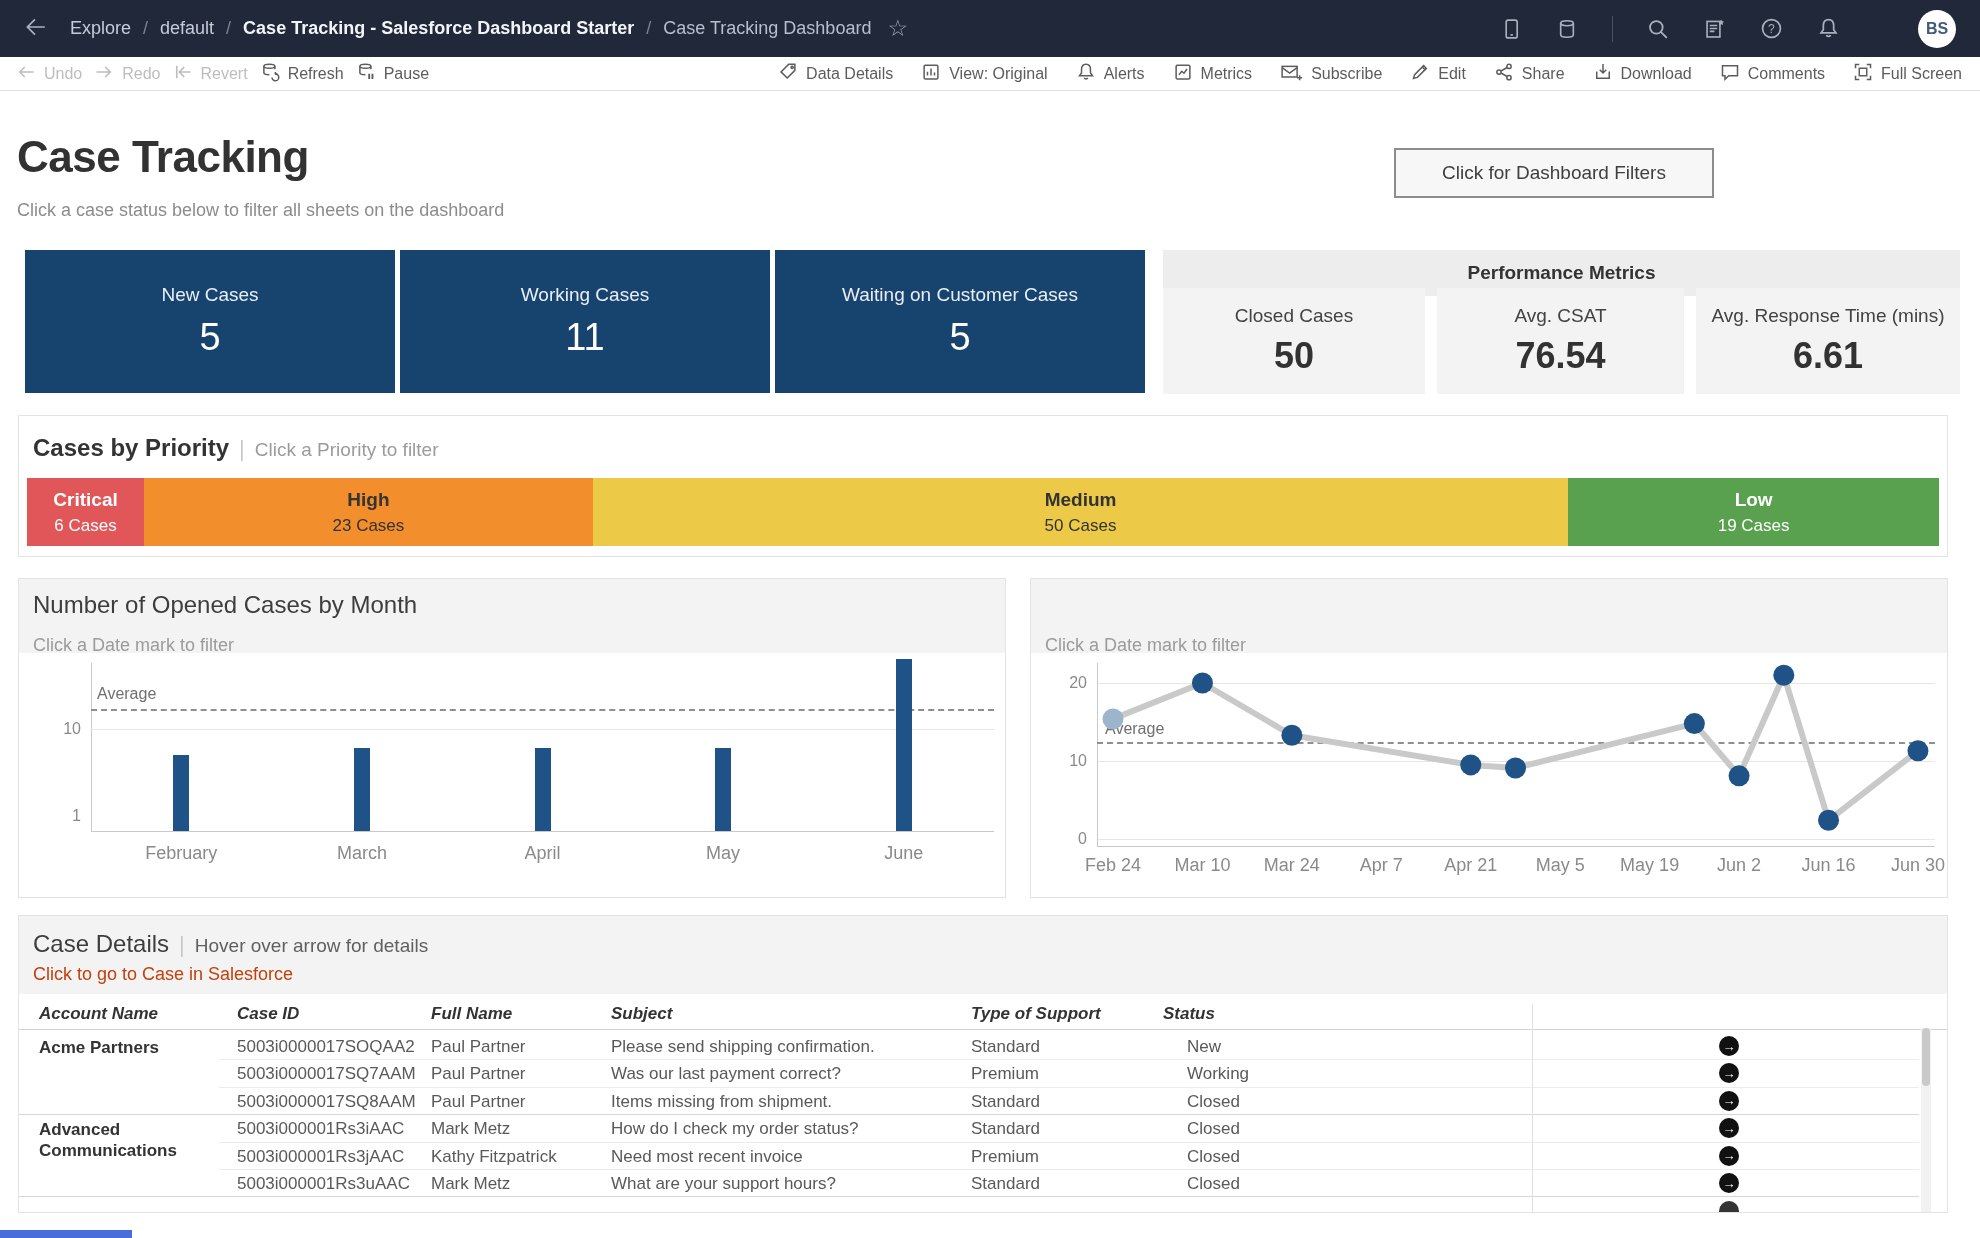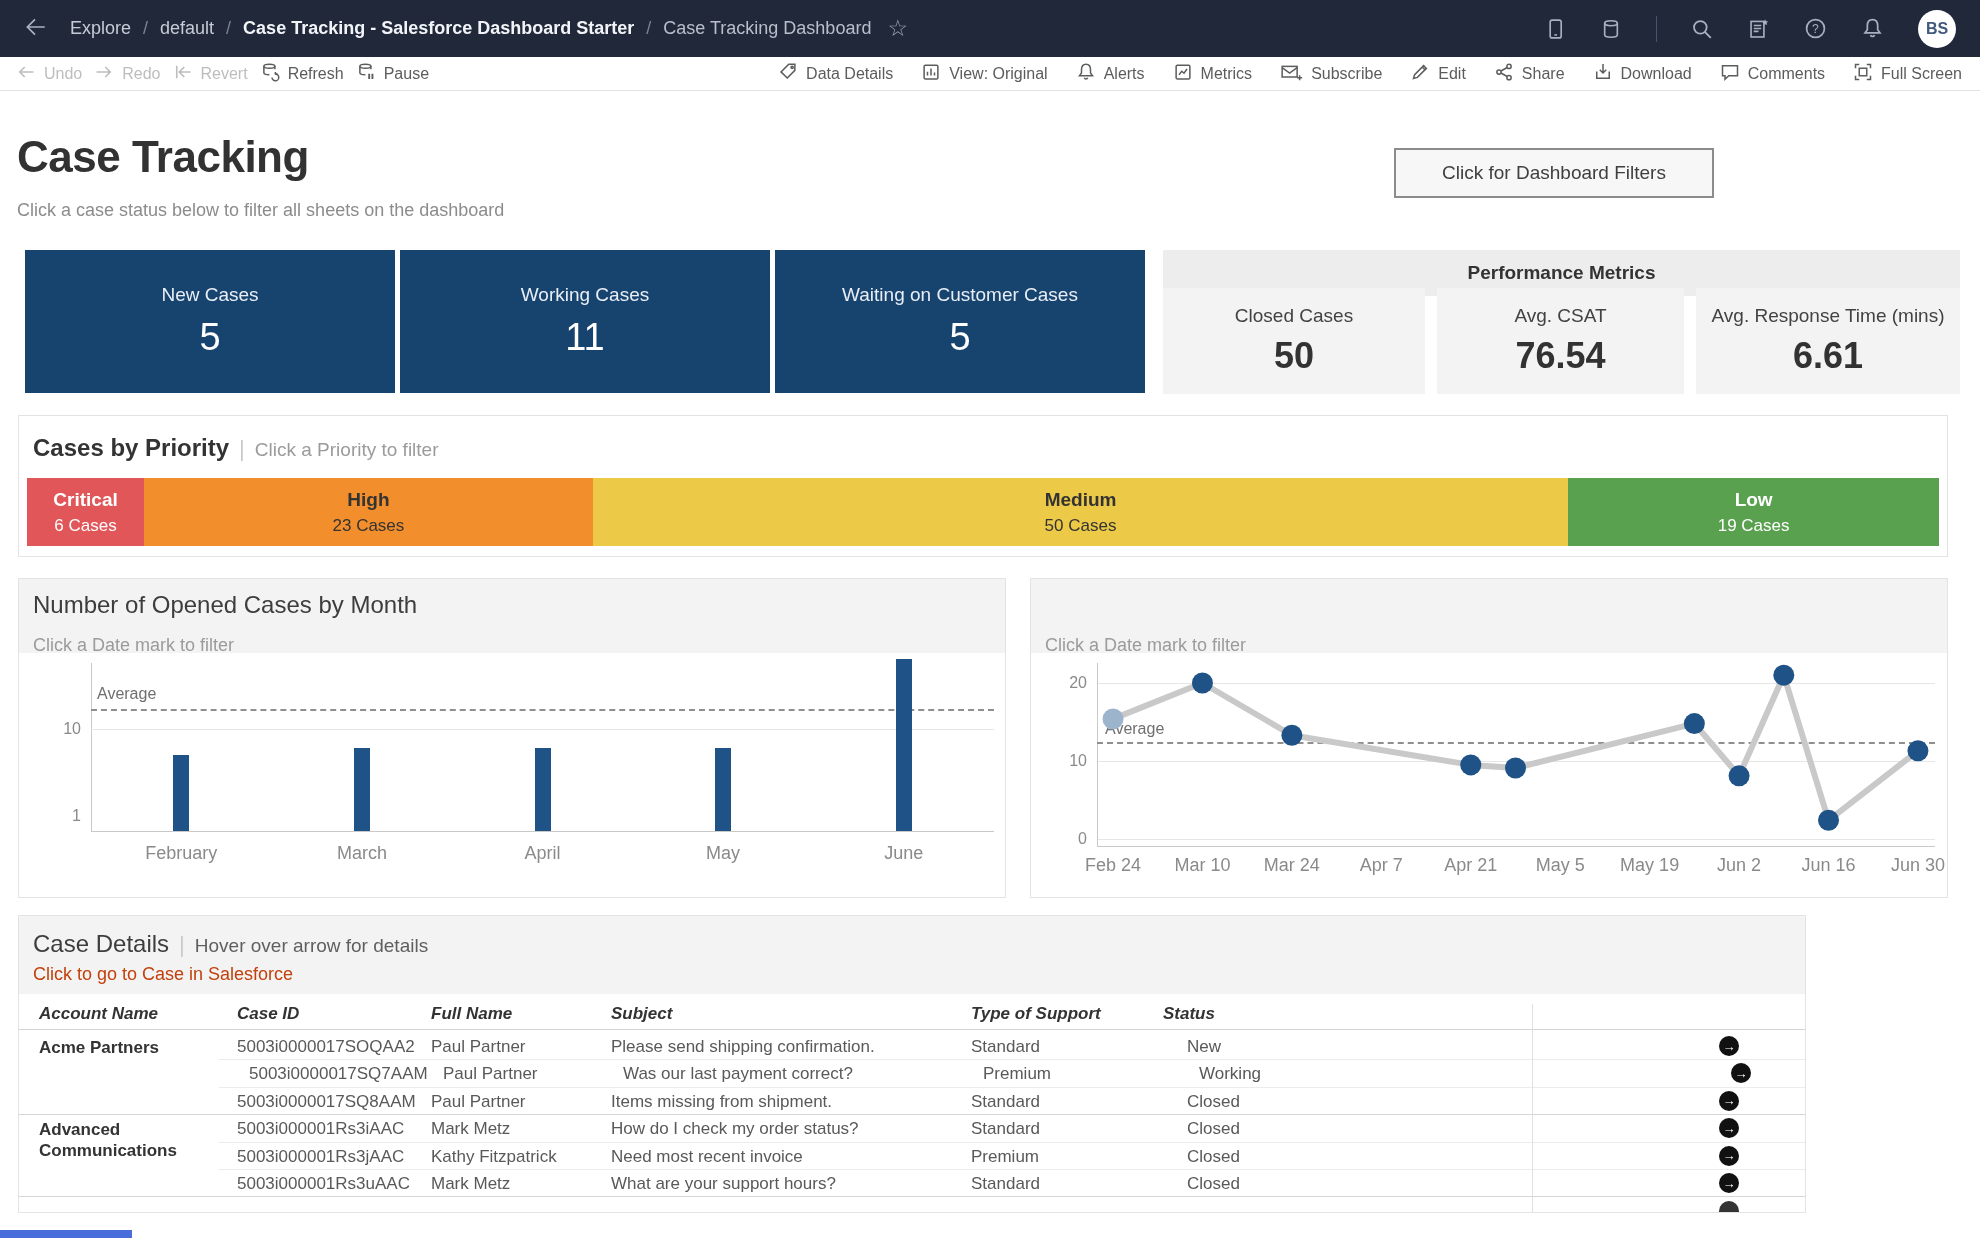--- a/index.html
+++ b/index.html
@@ -12,21 +12,21 @@
   .back-btn { margin-left:22px; display:flex; align-items:center; cursor:pointer; }
   .crumbs { display:flex; align-items:center; margin-left:22px; font-size:18px; color:#c6cbd6; white-space:nowrap; }
   .crumb { cursor:pointer; }
   .crumb.bold { font-weight:700; color:#f2f4f8; }
   .crumb.last { color:#b9bfca; }
   .crumb-sep { margin:0 12px; color:#7b8294; }
   .fav-star { margin-left:16px; font-size:23px; color:#9aa1af; cursor:pointer; }
   .topbar-right { margin-left:auto; display:flex; align-items:center; gap:34px; margin-right:24px; }
   .tb-icon { display:flex; align-items:center; color:#a9b0bd; cursor:pointer; }
   .tb-sep { width:1px; height:26px; background:#4a5268; }
-  .avatar { width:38px; height:38px; border-radius:50%; background:#ffffff; color:#41597c; font-size:16px; font-weight:700; display:flex; align-items:center; justify-content:center; }
+  .avatar { width:38px; height:38px; border-radius:50%; background:#ffffff; color:#41597c; font-size:16px; font-weight:700; display:flex; align-items:center; justify-content:center;margin-left:44px; }
 
   
   .toolbar { position:absolute; left:0; top:57px; width:1980px; height:34px; background:#ffffff; border-bottom:1px solid #e2e2e2; display:flex; align-items:center; font-size:16px; color:#5c5c5c; }
   .tool-left { display:flex; align-items:center; gap:12px; margin-left:16px; }
   .tool-right { display:flex; align-items:center; gap:28px; margin-left:auto; margin-right:18px; }
   .tool-item { display:flex; align-items:center; gap:8px; cursor:pointer; white-space:nowrap; }
   .tool-item.disabled { color:#bdbdbd; }
   .tool-item svg { flex:0 0 auto; }
 
   
@@ -65,21 +65,21 @@
   .axis-label { position:absolute; font-size:16px; color:#8a8a8a; }
   .gridline { position:absolute; height:1px; background:#e6e6e6; }
   .axis-line-x { position:absolute; height:1px; background:#c9c9c9; }
   .axis-line-y { position:absolute; width:1px; background:#c9c9c9; }
   .avg-line { position:absolute; border-top:2px dashed #8f8f8f; }
   .avg-label { position:absolute; font-size:16px; color:#6f6f6f; }
   .bar { position:absolute; width:16px; cursor:pointer; }
   .month-label { position:absolute; font-size:18px; color:#8a8a8a; transform:translateX(-50%); white-space:nowrap; }
 
   
-  .table-card { left:18px; top:915px; width:1788px; height:298px; overflow:hidden; }
+  .table-card { left:18px; top:915px; width:1930px; height:298px; overflow:hidden; }
   .tbl-band { position:absolute; left:0; top:0; right:0; height:78px; background:#f3f3f3; }
   .col-head { position:absolute; top:88px; font-size:17px; font-weight:700; color:#333; white-space:nowrap;font-style:italic; }
   .head-rule { position:absolute; left:0; right:0; top:113px; height:1px; background:#d4d4d4; }
   .cell { position:absolute; font-size:17px; color:#595959; white-space:nowrap; overflow:hidden; }
   .acct { font-weight:700; color:#333; white-space:normal; line-height:21px; }
   .row-sep { position:absolute; height:1px; background:#ececec; }
   .group-sep { position:absolute; height:1px; background:#d6d6d6; }
   .arrow-chip { position:absolute; width:20px; height:20px; border-radius:50%; background:#111; color:#fff; display:flex; align-items:center; justify-content:center; font-size:13px; font-weight:700; cursor:pointer; }
   .v-div { position:absolute; width:1px; background:#e0e0e0; }
   .sb-track { position:absolute; background:#f1f1f1; }
@@ -408,21 +408,21 @@
       <div class="head-rule" style="top: 113px;"></div>
       <div style="position: absolute; left: 0px; top: 116px; width: 1930px; height: 27.4px;">
         <div class="cell acct" style="left: 20px; top: 5px; width: 160px;">Acme Partners</div>
         <div class="cell" style="left: 218px; top: 5px; width: 185px;">5003i0000017SOQAA2</div>
         <div class="cell" style="left: 412px; top: 5px; width: 170px;">Paul Partner</div>
         <div class="cell" style="left: 592px; top: 5px; width: 350px;">Please send shipping confirmation.</div>
         <div class="cell" style="left: 952px; top: 5px; width: 190px;">Standard</div>
         <div class="cell" style="left: 1168px; top: 5px; width: 150px;">New</div>
         <div class="arrow-chip" style="left: 1700px; top: 4px;">→</div>
       </div>
-      <div style="position: absolute; left: 12px; top: 143.4px; width: 1930px; height: 27.4px;">
+      <div style="position: absolute; left: 0px; top: 143.4px; width: 1930px; height: 27.4px;">
         <div class="cell" style="left: 218px; top: 5px; width: 185px;">5003i0000017SQ7AAM</div>
         <div class="cell" style="left: 412px; top: 5px; width: 170px;">Paul Partner</div>
         <div class="cell" style="left: 592px; top: 5px; width: 350px;">Was our last payment correct?</div>
         <div class="cell" style="left: 952px; top: 5px; width: 190px;">Premium</div>
         <div class="cell" style="left: 1168px; top: 5px; width: 150px;">Working</div>
         <div class="arrow-chip" style="left: 1700px; top: 4px;">→</div>
       </div>
       <div class="row-sep" style="left: 200px; width: 1700px; top: 143.4px;"></div>
       <div style="position: absolute; left: 0px; top: 170.8px; width: 1930px; height: 27.4px;">
         <div class="cell" style="left: 218px; top: 5px; width: 185px;">5003i0000017SQ8AAM</div>

